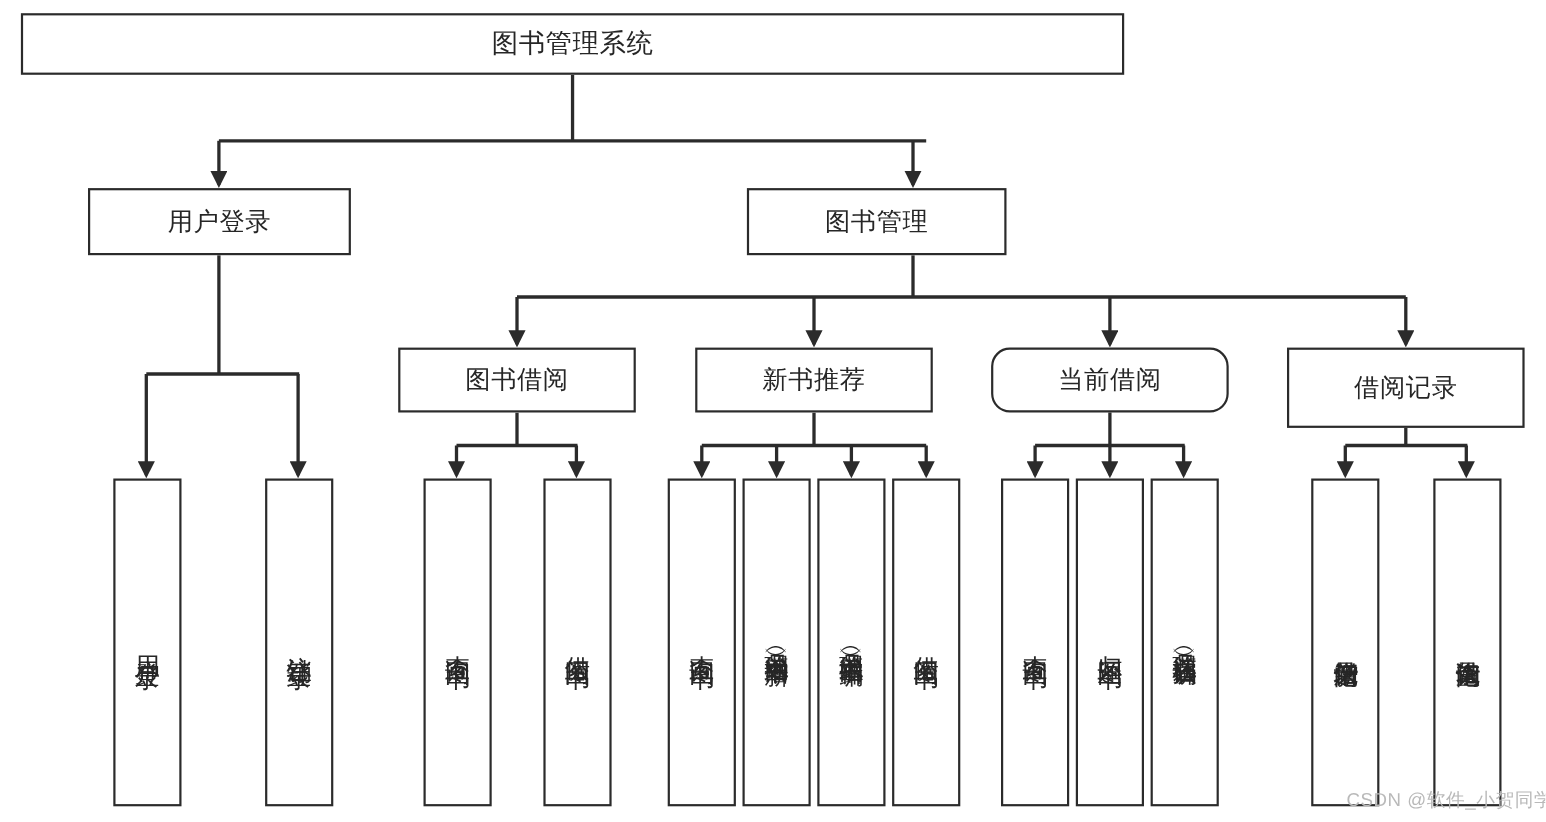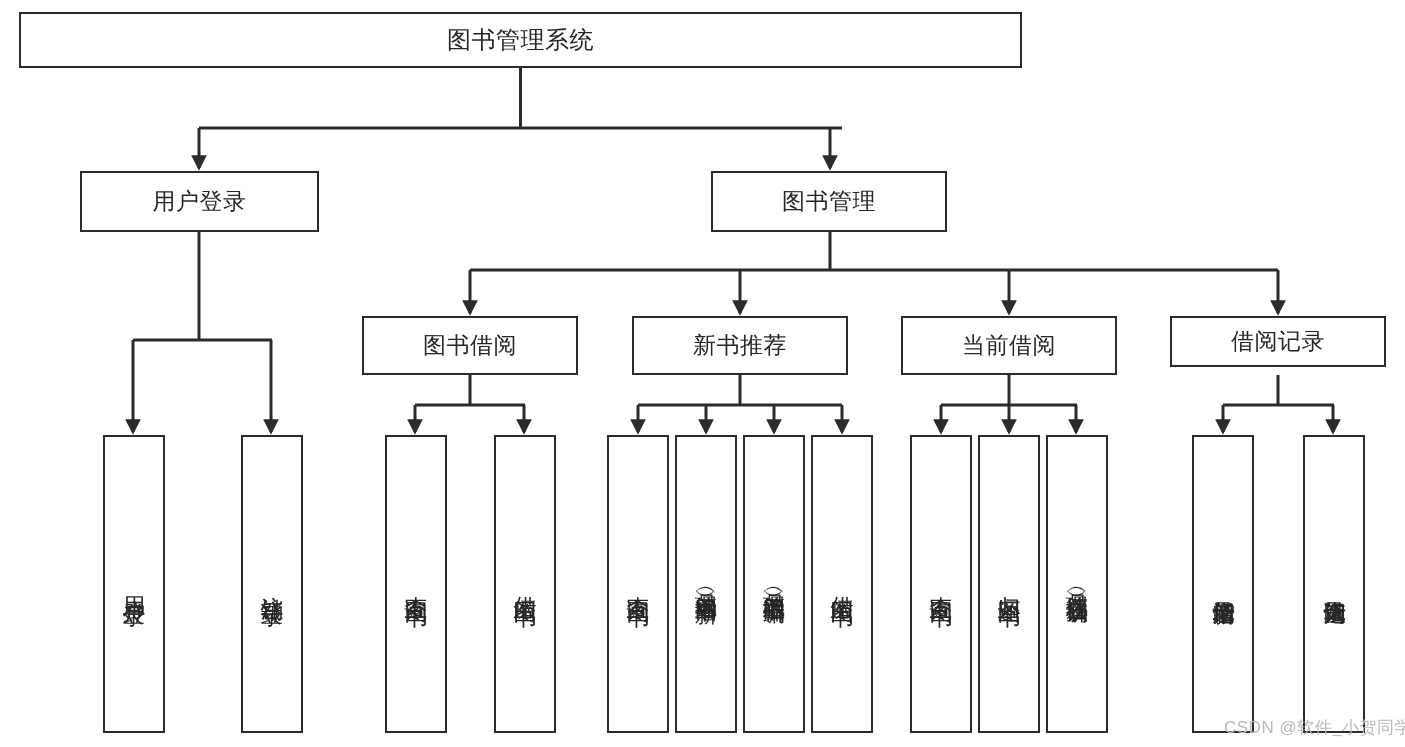--- a/index.html
+++ b/index.html
@@ -123,29 +123,29 @@
       <path d="M 1223 405 L 1334 405"></path>
       <path d="M 1223 405 L 1223 432" marker-end="url(#arrow)"></path>
       <path d="M 1333 405 L 1333 432" marker-end="url(#arrow)"></path>
     </g>
   </svg>
 
   <div class="node h root" style="left:19px; top:12px; width:1003px; height:56px;">图书管理系统</div>
 
   <div class="node h" style="left:80px; top:171px; width:239px; height:61px;">用户登录</div>
 
-  <div class="node h" style="left:711px; top:171px; width:236px; height:61px;">图书管理</div>
+  <div class="node h" style="left:679px; top:171px; width:236px; height:61px;">图书管理</div>
 
   <div class="node h" style="left:362px; top:316px; width:216px; height:59px;">图书借阅</div>
 
   <div class="node h" style="left:632px; top:316px; width:216px; height:59px;">新书推荐</div>
 
-  <div class="node h" style="left:901px; top:316px; width:216px; height:59px;">当前借阅</div>
+  <div class="node h" style="left:901px; top:316px; width:216px; height:59px;border-radius:17px;">当前借阅</div>
 
-  <div class="node h" style="left:1170px; top:316px; width:216px; height:51px;">借阅记录</div>
+  <div class="node h" style="left:1170px; top:316px; width:216px; height:73px;">借阅记录</div>
 
   <div class="node v" style="left:103px; top:435px; width:62px; height:298px;">用户登录</div>
 
   <div class="node v" style="left:241px; top:435px; width:62px; height:298px;">注销登录</div>
 
   <div class="node v" style="left:385px; top:435px; width:62px; height:298px;">查询图书</div>
 
   <div class="node v" style="left:494px; top:435px; width:62px; height:298px;">借阅图书</div>
 
   <div class="node v" style="left:607px; top:435px; width:62px; height:298px;">查询图书</div>

